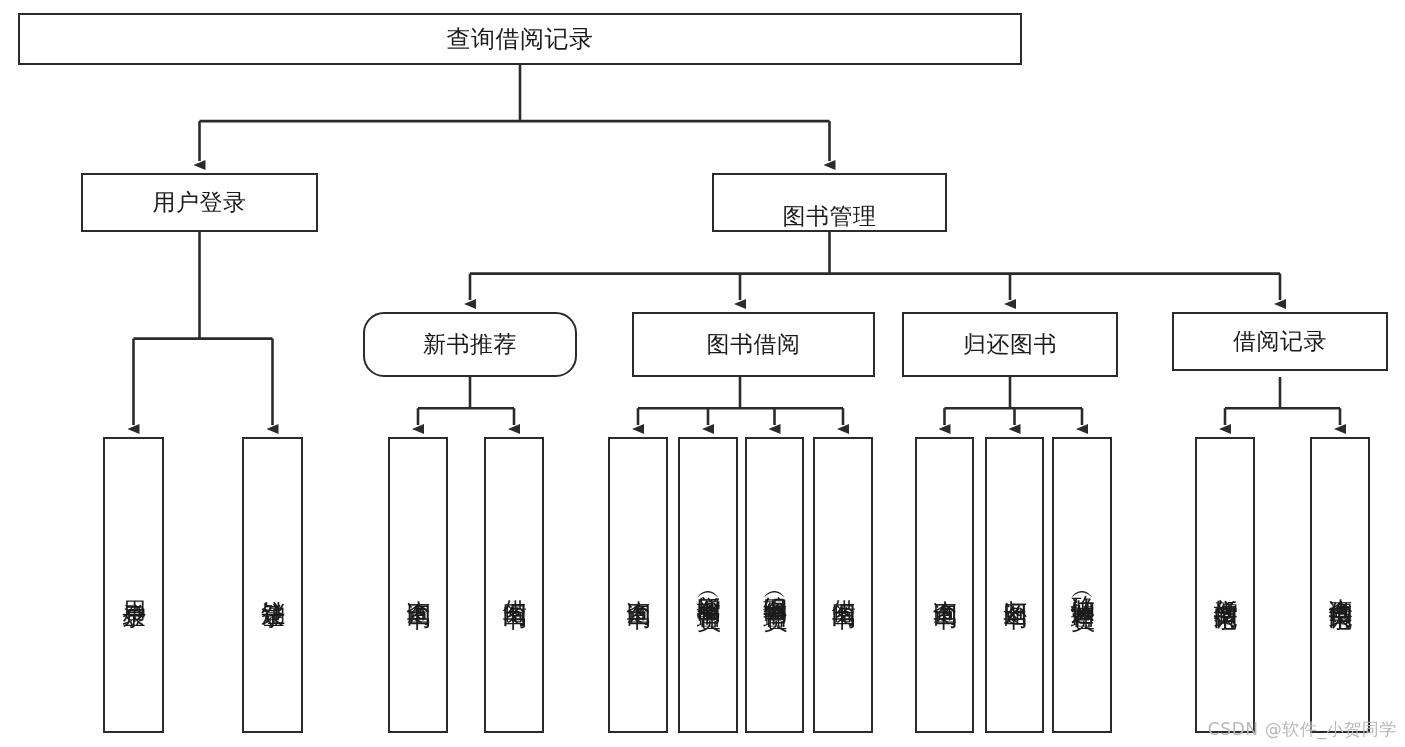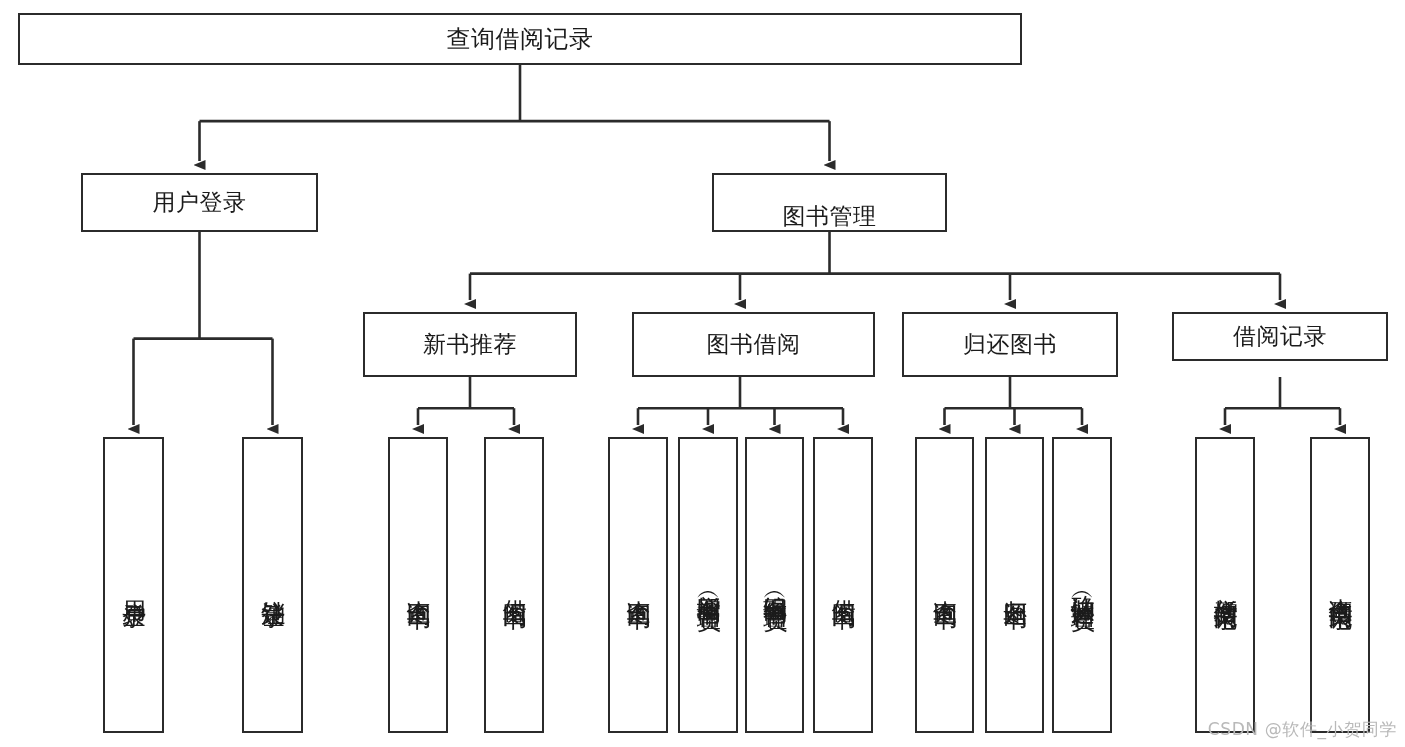--- a/index.html
+++ b/index.html
@@ -122,30 +122,30 @@
   <div id="node-group">
       <div class="node horiz root" style="left: 18px; top: 13px; width: 1004px; height: 52px;">
         <span class="node-label">查询借阅记录</span>
       </div>
       <div class="node horiz" style="left: 81px; top: 173px; width: 237px; height: 59px;">
         <span class="node-label">用户登录</span>
       </div>
       <div class="node horiz" style="left: 712px; top: 173px; width: 235px; height: 59px; align-items: flex-end;">
         <span class="node-label">图书管理</span>
       </div>
-      <div class="node horiz" style="left: 363px; top: 312px; width: 214px; height: 65px;">
+      <div class="node horiz" style="left: 363px; top: 312px; width: 214px; height: 65px; border-radius: 21px;">
         <span class="node-label">新书推荐</span>
       </div>
       <div class="node horiz" style="left: 632px; top: 312px; width: 243px; height: 65px;">
         <span class="node-label">图书借阅</span>
       </div>
       <div class="node horiz" style="left: 902px; top: 312px; width: 216px; height: 65px;">
         <span class="node-label">归还图书</span>
       </div>
-      <div class="node horiz" style="left: 1172px; top: 312px; width: 216px; height: 49px;">
+      <div class="node horiz" style="left: 1172px; top: 312px; width: 216px; height: 59px;">
         <span class="node-label">借阅记录</span>
       </div>
       <div class="node vert" style="left: 103px; top: 437px; width: 61px; height: 296px;">
         <span class="node-label">用户登录</span>
       </div>
       <div class="node vert" style="left: 242px; top: 437px; width: 61px; height: 296px;">
         <span class="node-label">注销登录</span>
       </div>
       <div class="node vert" style="left: 388px; top: 437px; width: 60px; height: 296px;">
         <span class="node-label">查询图书</span>

